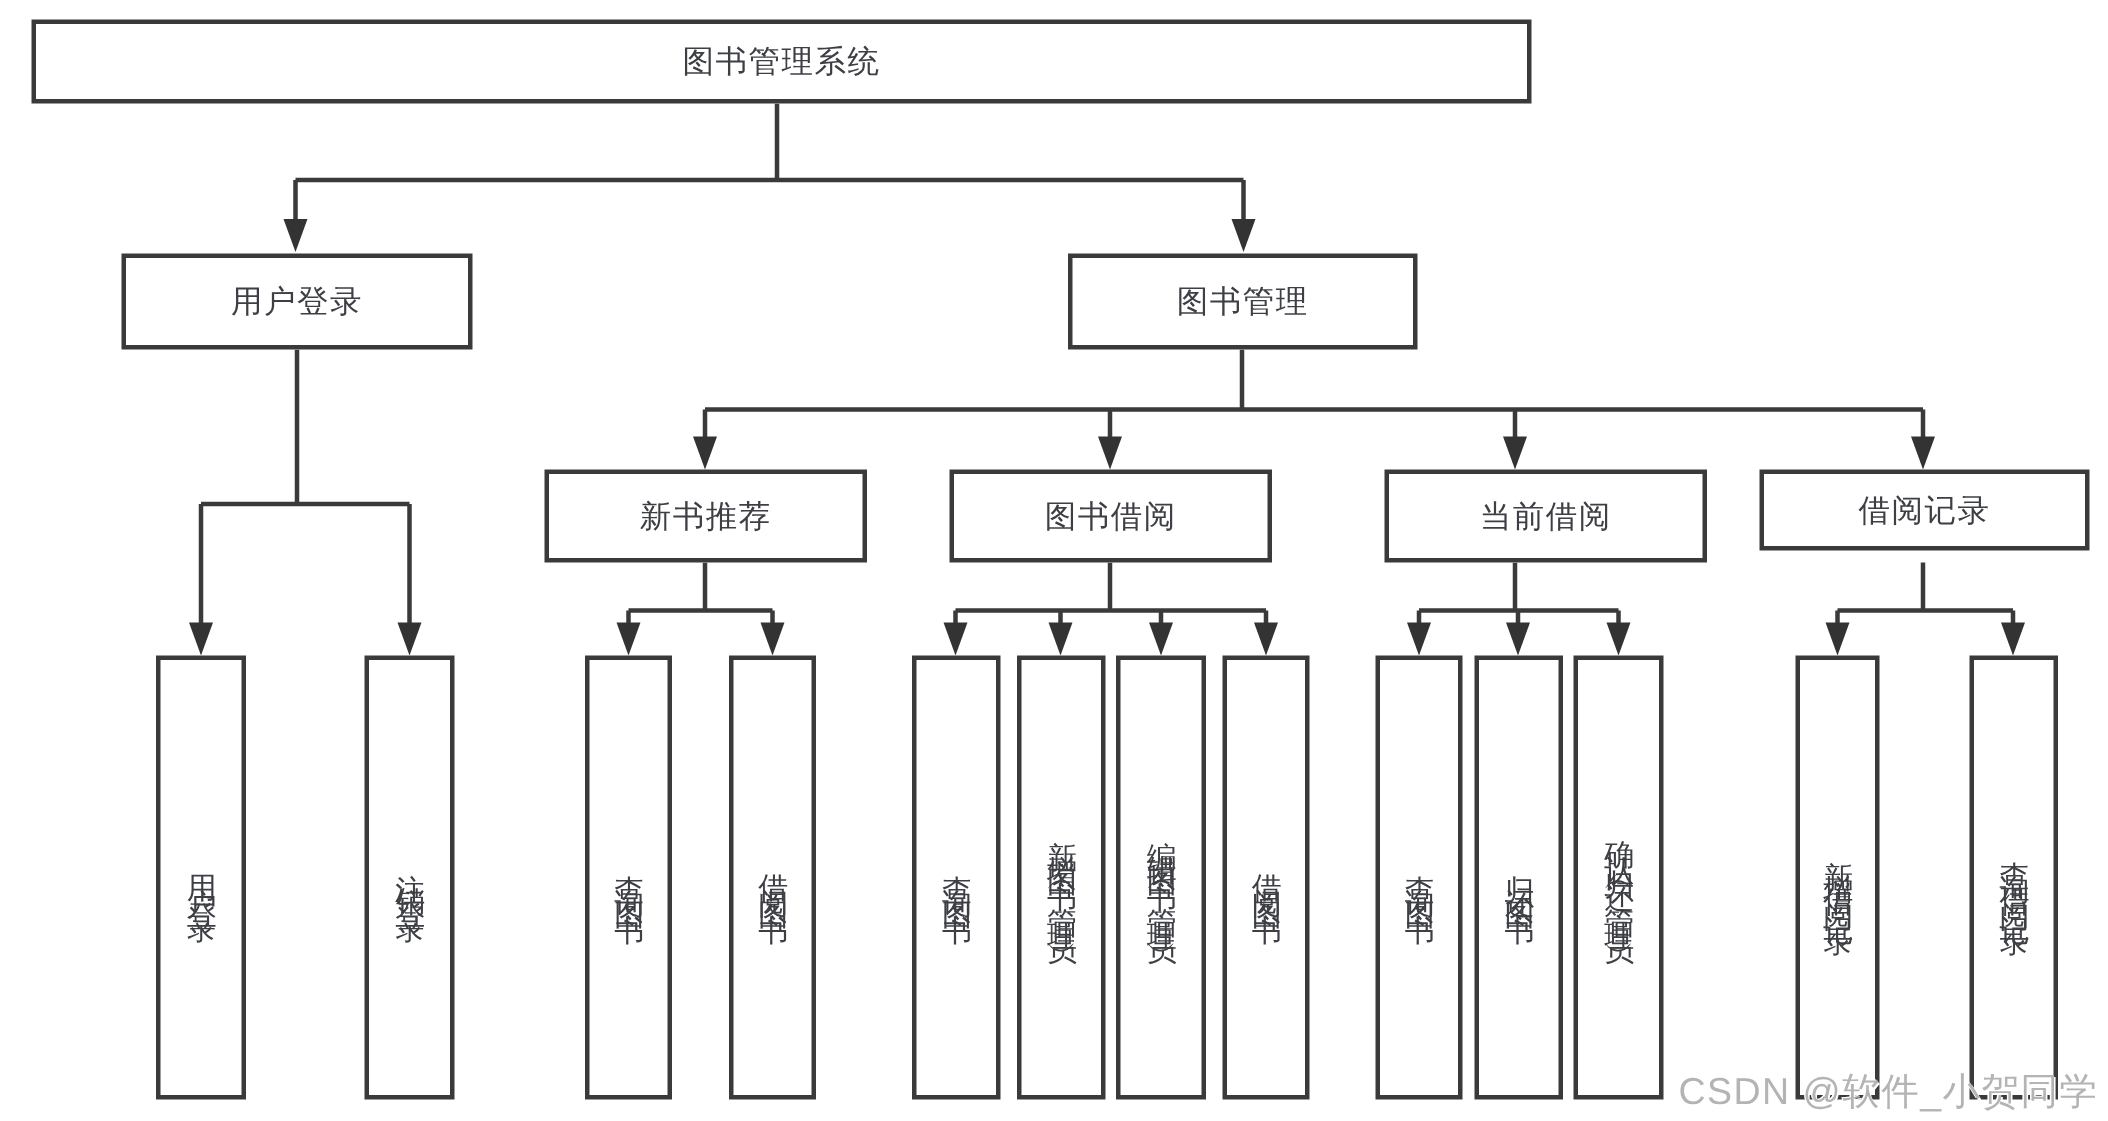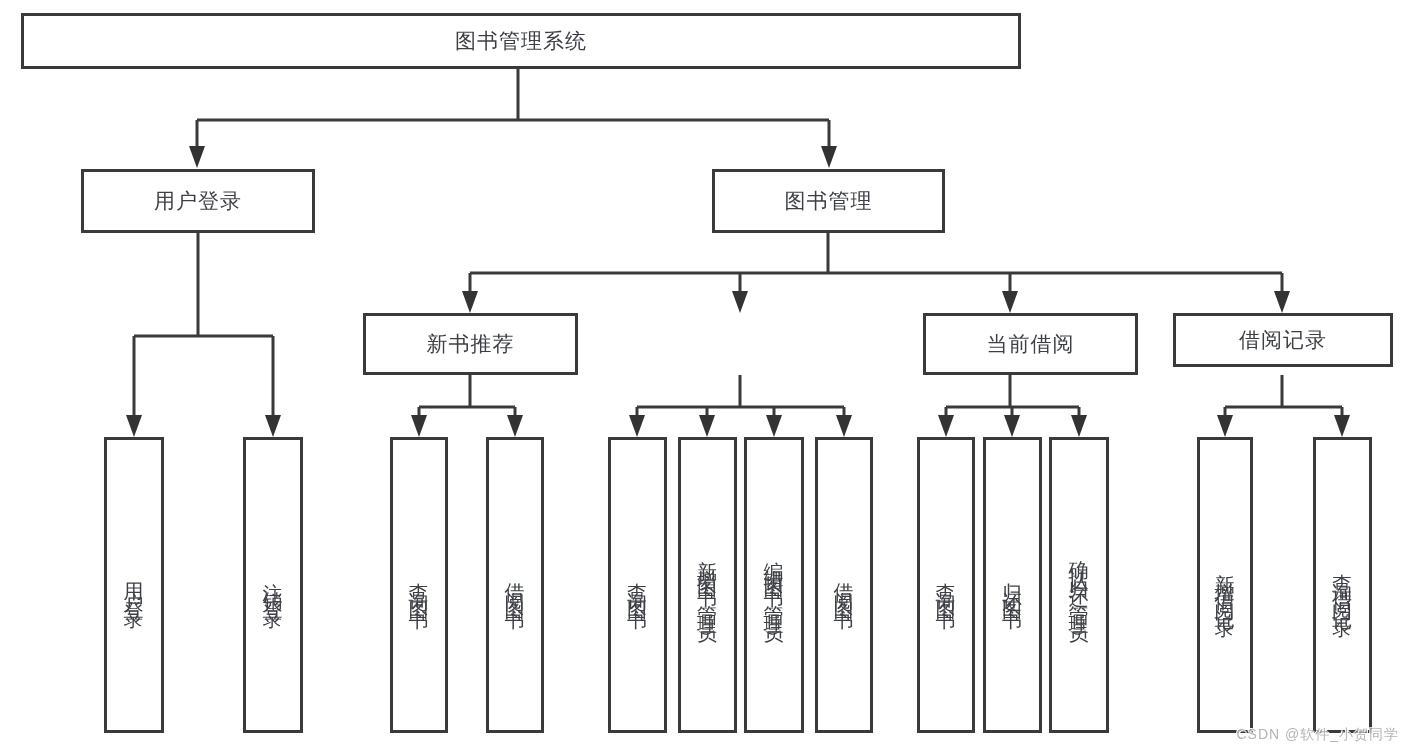--- a/index.html
+++ b/index.html
@@ -41,21 +41,21 @@
     text-orientation: mixed;
     font-size: 20px;
     letter-spacing: 9px;
     line-height: 1;
     white-space: normal;
   }
   .watermark {
     position: absolute;
     right: 6px;
     bottom: 3px;
-    font-size: 14px;
+    font-size: 25px;
     color: #b4b4b4;
     letter-spacing: 1px;
     text-shadow: 1px 1px 0 #ffffff, -1px -1px 0 #ffffff;
   }
 </style>
 </head>
 <body>
 
 <div class="canvas">
 
@@ -105,20 +105,21 @@
       <polygon points="1342,437 1334,415 1350,415"></polygon>
     </g>
   </svg>
 
   <div class="box" style="left:21px; top:13px; width:1000px; height:56px;">图书管理系统</div>
 
   <div class="box" style="left:81px; top:169px; width:234px; height:64px;">用户登录</div>
   <div class="box" style="left:712px; top:169px; width:233px; height:64px;">图书管理</div>
 
   <div class="box" style="left:363px; top:313px; width:215px; height:62px;">新书推荐</div>
+  <div class="box" style="left:633px; top:313px; width:215px; height:62px;">图书借阅</div>
   <div class="box" style="left:903px; top:313px; width:215px; height:62px;margin-left:20px;">当前借阅</div>
   <div class="box" style="left:1173px; top:313px; width:220px; height:54px;">借阅记录</div>
 
   <div class="box vbox" style="left:104px; top:437px; width:60px; height:296px;">用户登录</div>
   <div class="box vbox" style="left:243px; top:437px; width:60px; height:296px;">注销登录</div>
 
   <div class="box vbox" style="left:390px; top:437px; width:58px; height:296px;">查询图书</div>
   <div class="box vbox" style="left:486px; top:437px; width:58px; height:296px;">借阅图书</div>
 
   <div class="box vbox" style="left:608px; top:437px; width:59px; height:296px;">查询图书</div>

